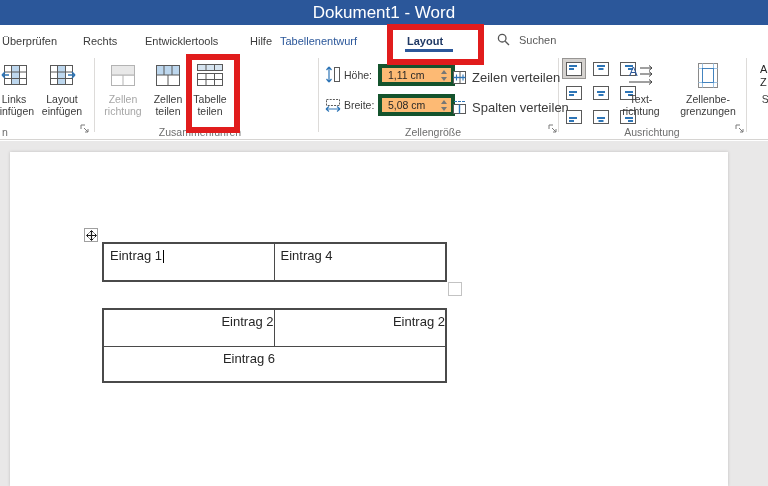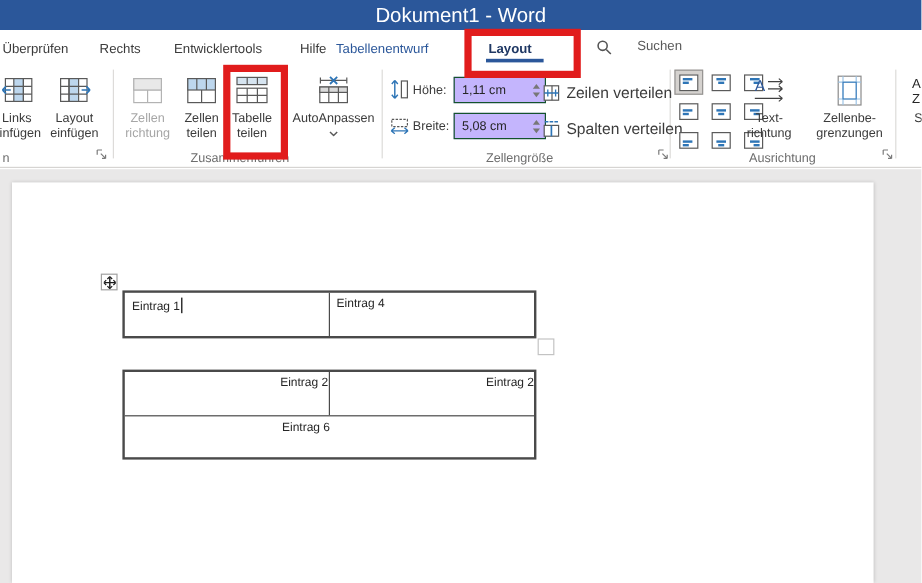--- a/index.html
+++ b/index.html
@@ -12,41 +12,41 @@
   .titlebar { left:0; top:0; width:768px; height:25px; background:#2b579a;
               display:flex; align-items:center; justify-content:center; }
   .titlebar span { color:#fff; font-size:17px; }
 
   
   .tabrow { left:0; top:25px; width:768px; height:30px; background:#fff; }
   .tab { position:absolute; top:10px; font-size:11px; color:#3b3b3b; white-space:nowrap; }
   .tab.accent { color:#2b579a; }
   .tab.active { color:#1f3864; font-weight:bold; }
   .tab-underline { position:absolute; left:405px; top:49px; width:48px; height:3px; background:#2b579a; }
-  .searchbox { position:absolute; left:497px; top:8px; display:flex; gap:21px; color:#555; }
+  .searchbox { position:absolute; left:497px; top:8px; display:flex; align-items:center; gap:9px; color:#555; }
   .searchbox .lbl { font-size:11px; color:#595959; }
 
   
   .ribbon { left:0; top:55px; width:768px; height:85px; background:#fff;
             border-bottom:1px solid #d6d4d2; }
   .vsep { position:absolute; top:3px; height:74px; width:1px; background:#dddbd9; }
 
   .bigbtn { position:absolute; top:3px; height:76px; display:flex; flex-direction:column;
             align-items:center; font-size:10.5px; line-height:12px; color:#3b3b3b; text-align:center; }
   .bigbtn .ic { height:30px; display:flex; align-items:center; justify-content:center; margin-top:2px; margin-bottom:3px; }
   .bigbtn.disabled { color:#a6a6a6; }
 
   .grouplabel { position:absolute; top:71px; font-size:10.5px; color:#6d6d6d; text-align:center; white-space:nowrap; }
 
   .launcher { position:absolute; top:69px; width:10px; height:10px; }
 
   .fieldrow-icon { position:absolute; }
   .fieldlabel { position:absolute; font-size:10.5px; color:#3b3b3b; }
-  .spinfield { position:absolute; left:378px; width:77px; height:22px; border:1px solid #14532d;
-               background:#c4b5fd; display:flex; align-items:center; }
+  .spinfield { position:absolute; left:378px; width:77px; height:22px; border:4px solid #14532d;
+               background:#fdba74; display:flex; align-items:center; }
   .spinfield .val { flex:1; font-size:10.5px; color:#262626; padding-left:6px; }
   .spinner { width:14px; height:100%; display:flex; flex-direction:column; align-items:center;
              justify-content:center; gap:3px; }
   .tri-up { width:0; height:0; border-left:3px solid transparent; border-right:3px solid transparent;
             border-bottom:4px solid #777; }
   .tri-dn { width:0; height:0; border-left:3px solid transparent; border-right:3px solid transparent;
             border-top:4px solid #777; }
 
   .smallbtn { position:absolute; height:20px; display:flex; align-items:center; gap:5px;
               font-size:13px; color:#3b3b3b; white-space:nowrap; }
@@ -67,21 +67,21 @@
   .redbox { position:absolute; border:6px solid #e11c1c; z-index:20; pointer-events:none; }
 
   
   .docarea { left:0; top:141px; width:768px; height:345px; background:#e9e8e8; }
   .page { position:absolute; left:10px; top:11px; width:718px; height:334px; background:#fff;
           box-shadow:0 0 3px rgba(0,0,0,.18); }
   .movehandle { position:absolute; left:74px; top:76px; width:14px; height:14px;
                 border:1px solid #a0a0a0; background:#fff; display:flex; align-items:center; justify-content:center; }
   .doctable { position:absolute; left:92px; width:345px; border:2px solid #4a4a4a; background:#fff; }
   .doctable .row { display:flex; }
-  .doctable .cell { width:171px; padding:4px 0 0 6px; font-size:10px; color:#262626; }
+  .doctable .cell { width:171px; padding:4px 0 0 6px; font-size:13px; color:#262626; }
   .doctable .cell.c1 { border-right:1.5px solid #4a4a4a; }
   .doctable .row + .row { border-top:1.5px solid #4a4a4a; }
   .t1 { top:90px; height:40px; }
   .t1 .row { height:36px; }
   .t2 { top:156px; height:75px; }
   .t2 .row { height:35.5px;text-align:right; }
   .cursorbar { display:inline-block; width:1px; height:13px; background:#000;
                vertical-align:text-bottom; margin-left:1px; }
   .resizesq { position:absolute; left:438px; top:130px; width:14px; height:14px;
               border:1px solid #c3c3c3; background:#fff; }
@@ -186,38 +186,20 @@
         <line x1="18.5" y1="1.5" x2="18.5" y2="7.5" stroke="#595959"></line>
         <rect x="1.5" y="10.5" width="25" height="12" fill="#fff" stroke="#595959"></rect>
         <line x1="1.5" y1="16.5" x2="26.5" y2="16.5" stroke="#595959"></line>
         <line x1="10" y1="10.5" x2="10" y2="22.5" stroke="#595959"></line>
         <line x1="18.5" y1="10.5" x2="18.5" y2="22.5" stroke="#595959"></line>
       </svg>
     </span>
     <span>Tabelle</span>
     <span>teilen</span>
   </div>
-  <div class="bigbtn" style="left:240px;width:76px">
-    <span class="ic">
-      <svg width="30" height="25" viewBox="0 0 30 25">
-        <line x1="4" y1="4" x2="26" y2="4" stroke="#595959"></line>
-        <line x1="4" y1="1.5" x2="4" y2="6.5" stroke="#595959"></line>
-        <line x1="26" y1="1.5" x2="26" y2="6.5" stroke="#595959"></line>
-        <path d="M12,1 l6,6 M18,1 l-6,6" stroke="#2e75b6" stroke-width="1.5"></path>
-        <rect x="3.5" y="9.5" width="23" height="13" fill="#fff" stroke="#595959"></rect>
-        <rect x="3.5" y="9.5" width="23" height="4.5" fill="#d9d9d9" stroke="#595959"></rect>
-        <line x1="11" y1="9.5" x2="11" y2="22.5" stroke="#595959"></line>
-        <line x1="19" y1="9.5" x2="19" y2="22.5" stroke="#595959"></line>
-      </svg>
-    </span>
-    <span>AutoAnpassen</span>
-    <svg width="8" height="5" viewBox="0 0 8 5" style="margin-top:4px">
-      <path d="M1,1 L4,4 L7,1" stroke="#595959" fill="none" stroke-width="1.2"></path>
-    </svg>
-  </div>
   <div class="grouplabel" style="left:130px;width:140px">Zusammenführen</div>
 
   <svg class="fieldrow-icon" style="left:325px;top:11px" width="15" height="17" viewBox="0 0 15 17">
     <path d="M4,1 v15 M4,1 l-2.5,3 M4,1 l2.5,3 M4,16 l-2.5,-3 M4,16 l2.5,-3" stroke="#2e75b6" fill="none" stroke-width="1.2"></path>
     <rect x="9.5" y="1.5" width="5" height="14" fill="#fff" stroke="#595959"></rect>
   </svg>
   <span class="fieldlabel" style="left:344px;top:14px">Höhe:</span>
   <div class="spinfield" style="top:9px">
     <span class="val">1,11 cm</span>
     <span class="spinner">

